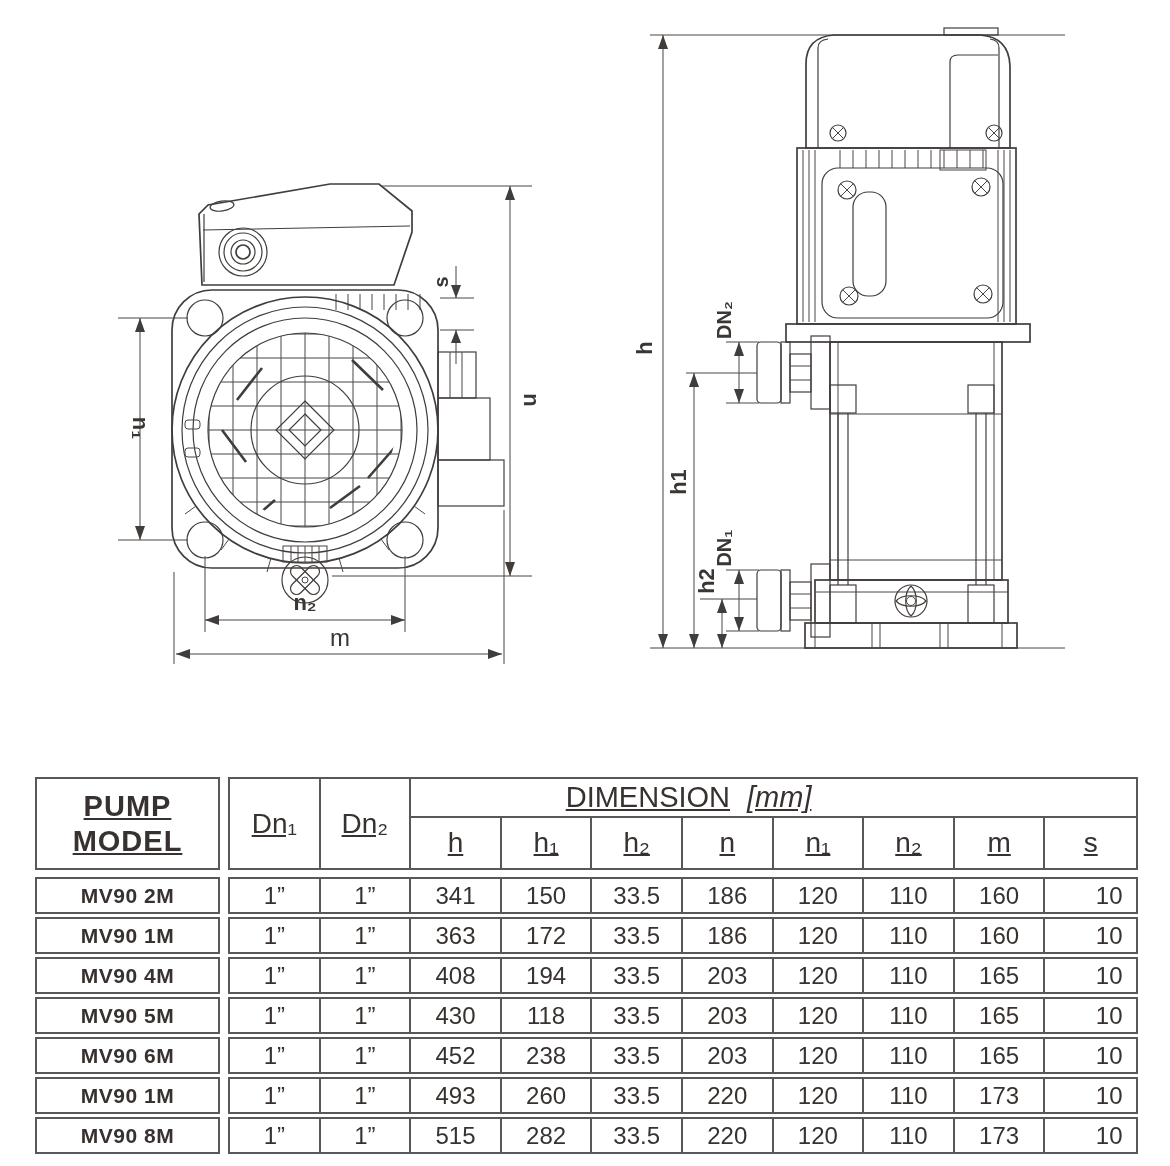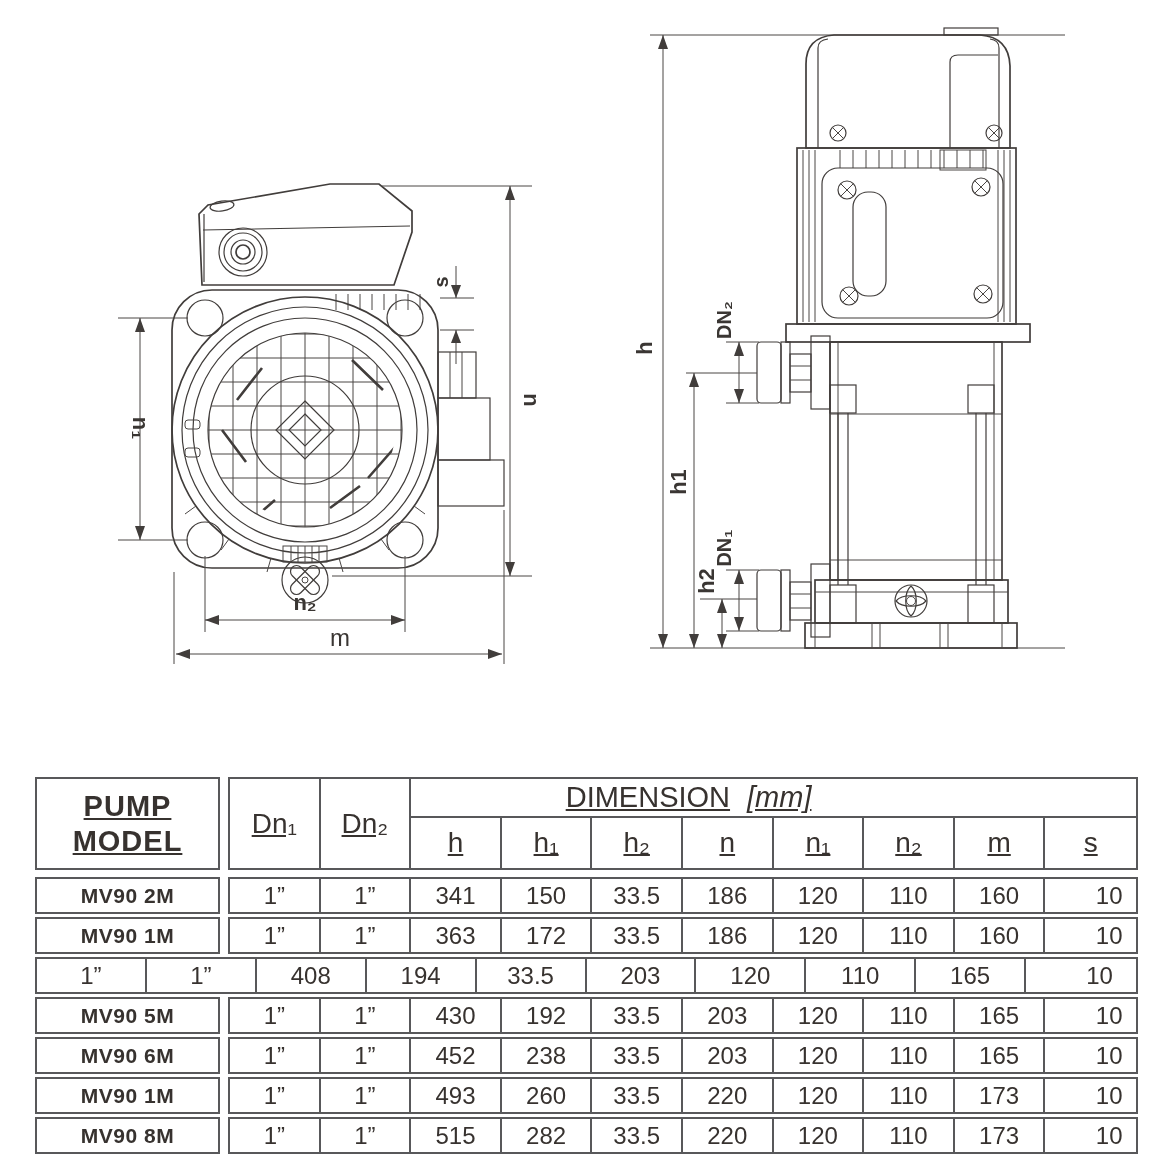--- a/index.html
+++ b/index.html
@@ -345,41 +345,42 @@
         <div class="vcell">33.5</div>
         <div class="vcell">186</div>
         <div class="vcell">120</div>
         <div class="vcell">110</div>
         <div class="vcell">160</div>
         <div class="vcell">10</div>
       </div>
     </div>
 
     <div class="trow">
+      <div class="model">MV90 4M</div>
       <div class="vals">
         <div class="vcell">1”</div>
         <div class="vcell">1”</div>
         <div class="vcell">408</div>
         <div class="vcell">194</div>
         <div class="vcell">33.5</div>
         <div class="vcell">203</div>
         <div class="vcell">120</div>
         <div class="vcell">110</div>
         <div class="vcell">165</div>
         <div class="vcell">10</div>
       </div>
     </div>
 
     <div class="trow">
       <div class="model">MV90 5M</div>
       <div class="vals">
         <div class="vcell">1”</div>
         <div class="vcell">1”</div>
         <div class="vcell">430</div>
-        <div class="vcell">192</div>
+        <div class="vcell">118</div>
         <div class="vcell">33.5</div>
         <div class="vcell">203</div>
         <div class="vcell">120</div>
         <div class="vcell">110</div>
         <div class="vcell">165</div>
         <div class="vcell">10</div>
       </div>
     </div>
 
     <div class="trow">

